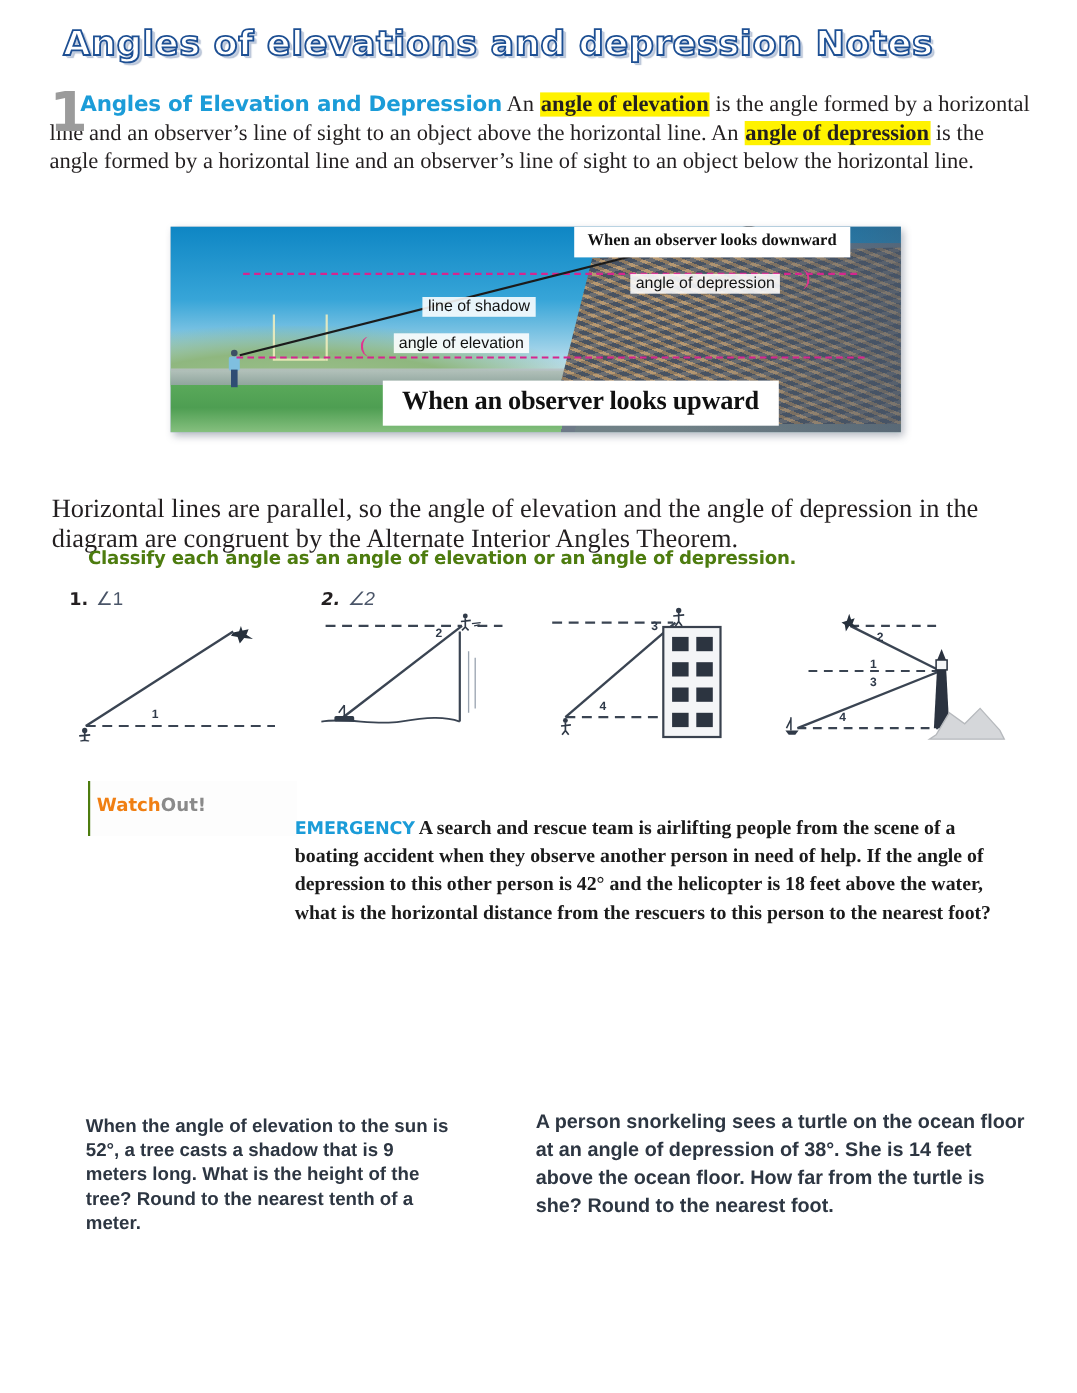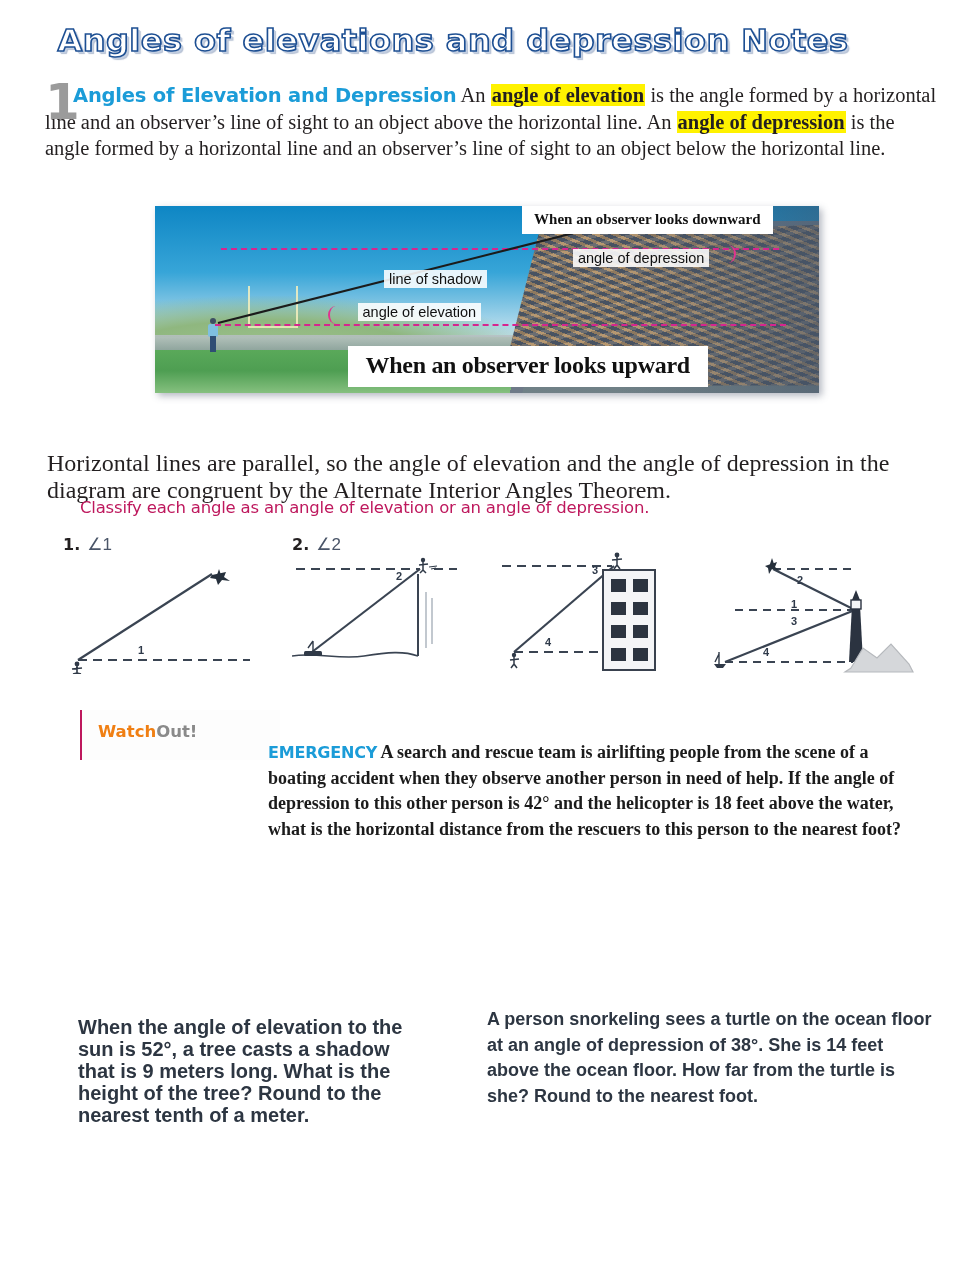--- a/index.html
+++ b/index.html
@@ -209,23 +209,23 @@
     left: 47px; top: 421px;
     width: 880px;
     font-size: 24px;
     line-height: 27px;
     margin-top: 29px;
   }
   #classify-line {
     position: absolute;
     left: 80px; top: 498px;
     font-family: "DejaVu Sans", sans-serif;
-    font-weight: normal;
+    font-weight: bold;
     font-size: 16.5px;
-    color: #be185d;
+    color: #4d7c0f;
     letter-spacing: -0.2px;
   }
 
   
   #ex-labels { position: absolute; left: 0; top: 534px; width: 979px; }
   .ex-num {
     position: absolute;
     font-family: "DejaVu Sans", sans-serif;
     font-weight: bold;
     font-size: 16px;
@@ -233,21 +233,21 @@
     margin-left: 10px;
   }
   .ex-ang {
     font-family: "Liberation Sans", sans-serif;
     font-weight: normal;
     font-size: 17px;
     color: #4a5568;
     margin-left: 7px;
   }
   #ex1-num { left: 53px; top: 0; }
-  #ex2-num { left: 282px; top: 0; }
+  #ex2-num { left: 282px; top: 0; font-style: italic; }
 
   .diagram {
     position: absolute;
     top: 552px;
     height: 122px;
   }
   #diag1 { left: 60px;  width: 200px; }
   #diag2 { left: 292px; width: 165px; }
   #diag3 { left: 500px; width: 190px; }
   #diag4 { left: 705px; width: 225px; }
@@ -258,22 +258,22 @@
     font-size: 11px;
     font-weight: bold;
     color: #2f3a4a;
   }
 
   
   #watchout {
     position: absolute;
     left: 80px; top: 710px;
     width: 172px;
-    padding: 12px 10px 12px 16px;
-    border-left: 2px solid #be185d;
+    padding: 12px 10px 12px 6px;
+    border-left: 2px solid #4d7c0f;
     background: #fdfdfd;
     box-shadow: 0 0 0 0 transparent;
   }
   #watchout-title {
     font-family: "DejaVu Sans", sans-serif;
     font-weight: bold;
     font-size: 16.5px;
     margin-bottom: 7px;
   }
   #watchout-title .w1 { color: #f07f13; }
@@ -312,21 +312,21 @@
   
   .prob {
     position: absolute;
     font-family: "Liberation Sans", sans-serif;
     font-weight: bold;
     color: #2d3642;
   }
   #prob-left {
     left: 78px; top: 996px;
     width: 340px;
-    font-size: 20px;
+    font-size: 17px;
     line-height: 22px;
   }
   #prob-right {
     left: 487px; top: 989px;
     width: 445px;
     font-size: 18px;
     line-height: 25.5px;
   }
 </style>
 </head>

